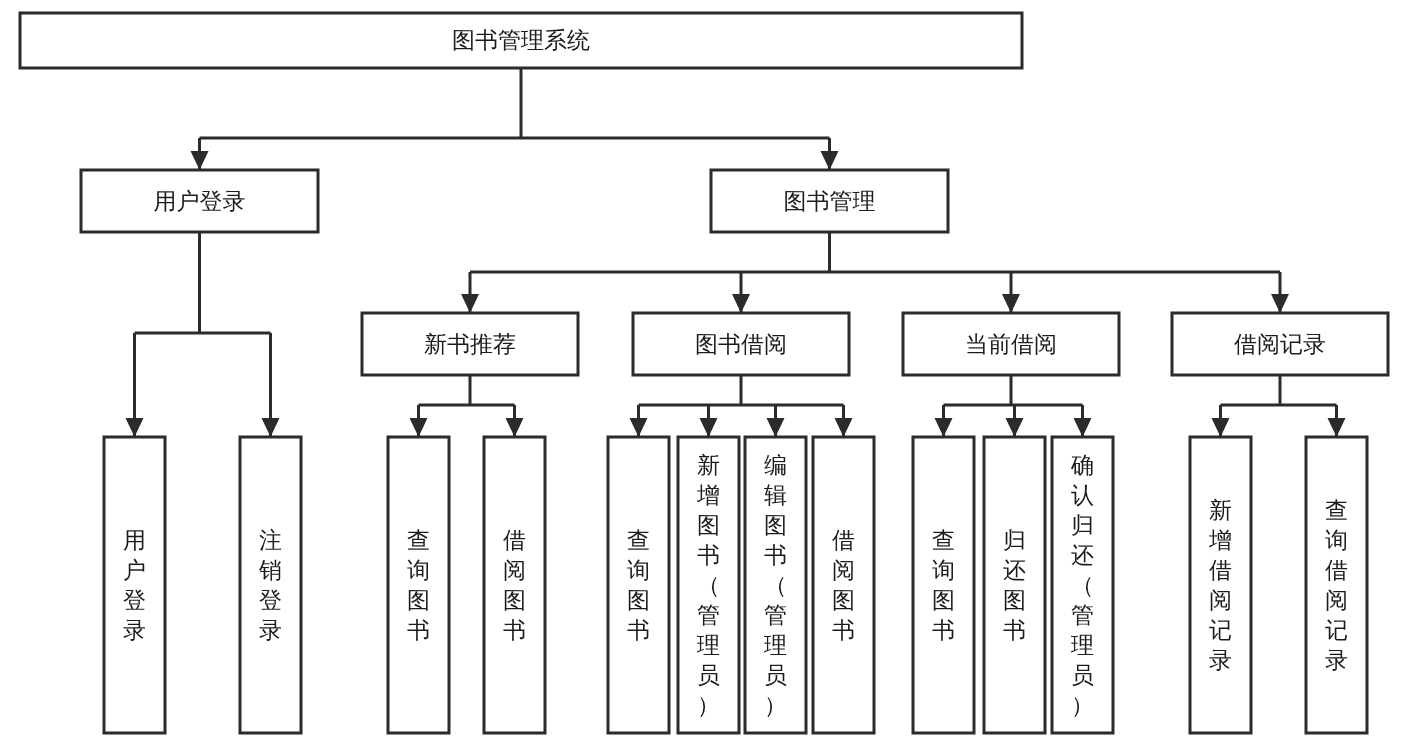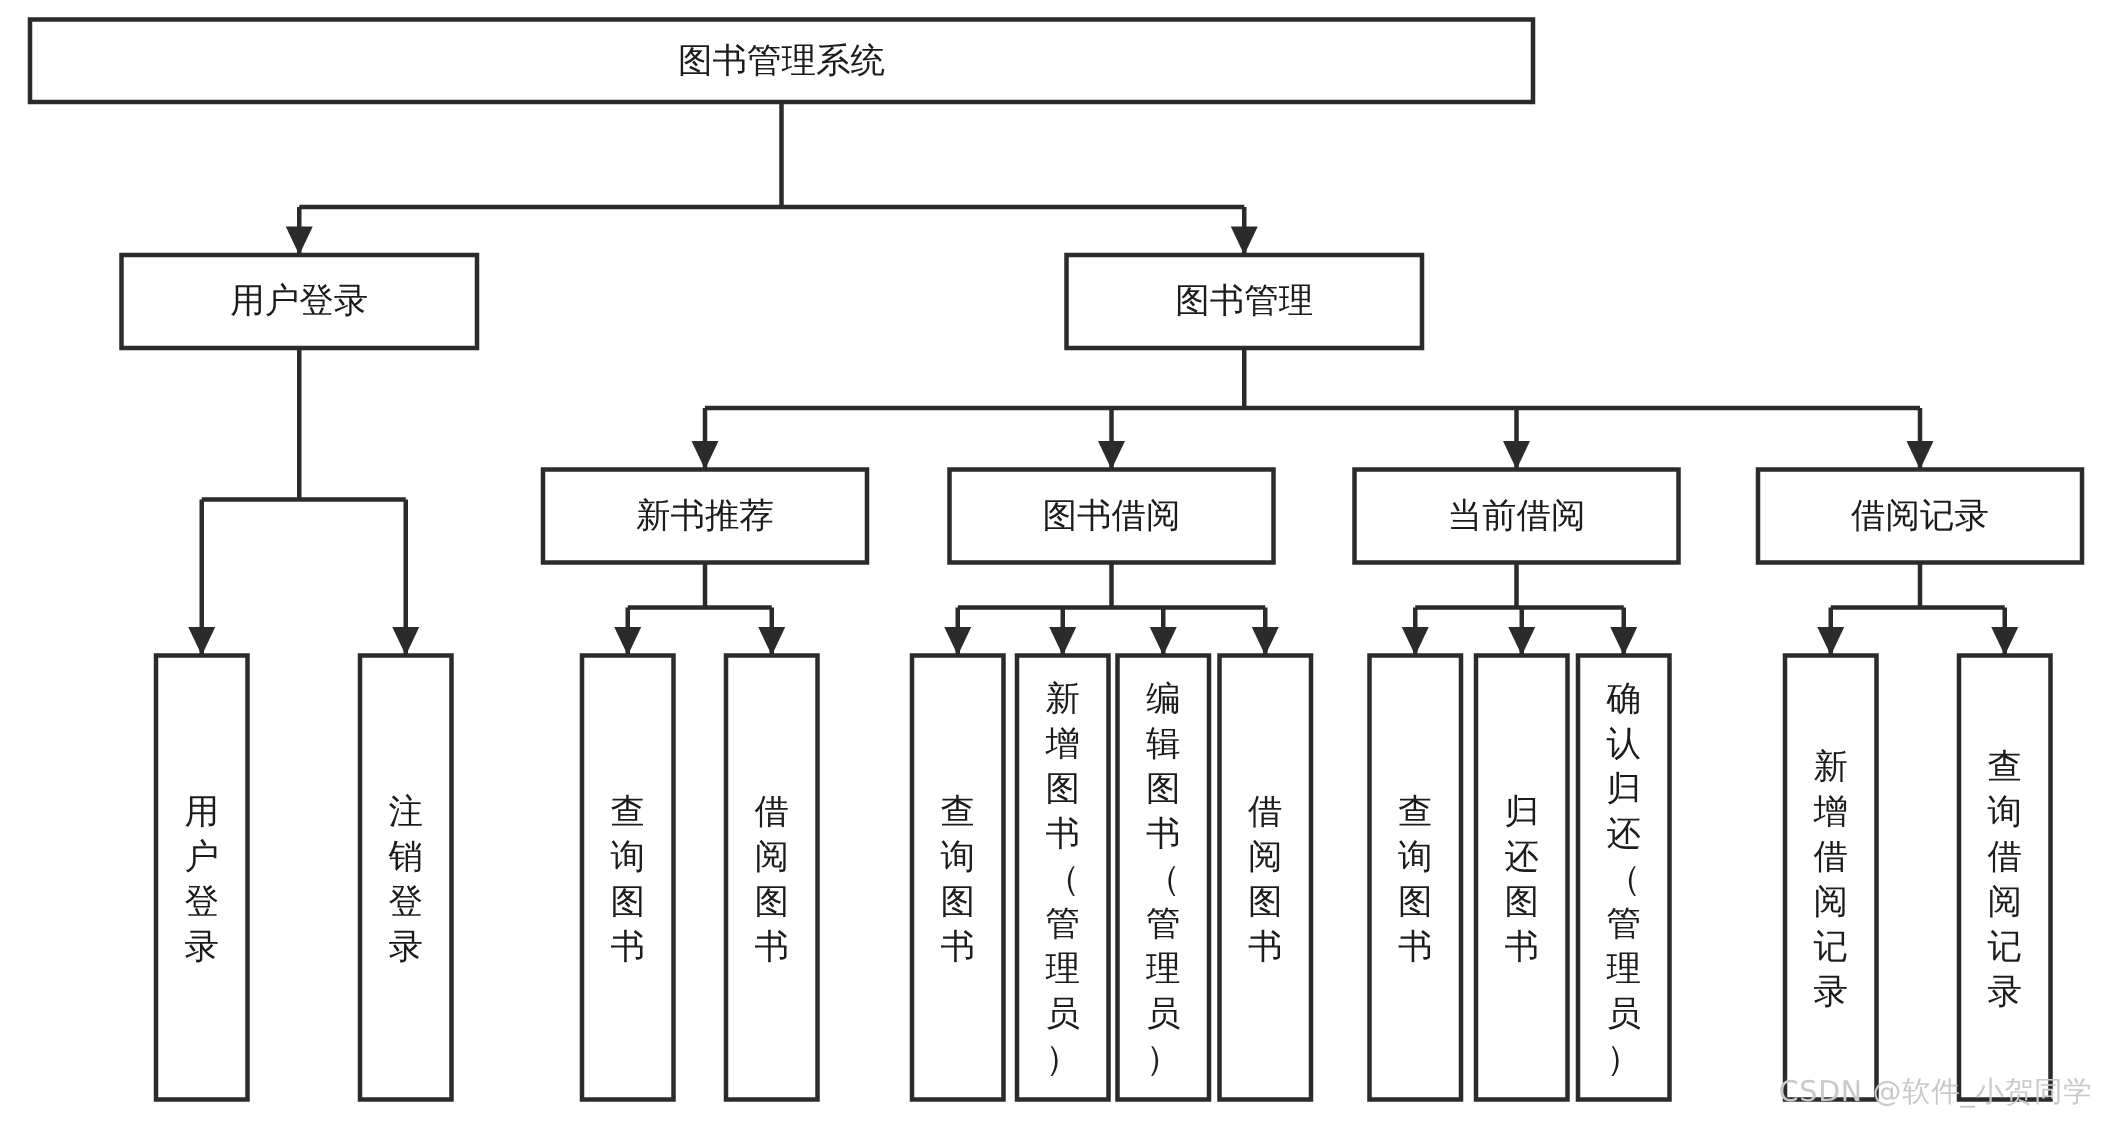--- a/index.html
+++ b/index.html
@@ -205,15 +205,14 @@
           <rect x="1190" y="437" width="61" height="296" class="node-rect"></rect>
           <text x="1220.5" class="node-label-v"><tspan x="1220.5" y="518.4">新</tspan><tspan x="1220.5" y="548.4">增</tspan><tspan x="1220.5" y="578.4">借</tspan><tspan x="1220.5" y="608.4">阅</tspan><tspan x="1220.5" y="638.4">记</tspan><tspan x="1220.5" y="668.4">录</tspan></text>
         </g>
         <g>
           <rect x="1306" y="437" width="61" height="296" class="node-rect"></rect>
           <text x="1336.5" class="node-label-v"><tspan x="1336.5" y="518.4">查</tspan><tspan x="1336.5" y="548.4">询</tspan><tspan x="1336.5" y="578.4">借</tspan><tspan x="1336.5" y="608.4">阅</tspan><tspan x="1336.5" y="638.4">记</tspan><tspan x="1336.5" y="668.4">录</tspan></text>
         </g>
       </g>
   </svg>
 
-  <div class="watermark">CSDN @软件_小贺同学</div>
 
 </div>
 
 </body></html>

